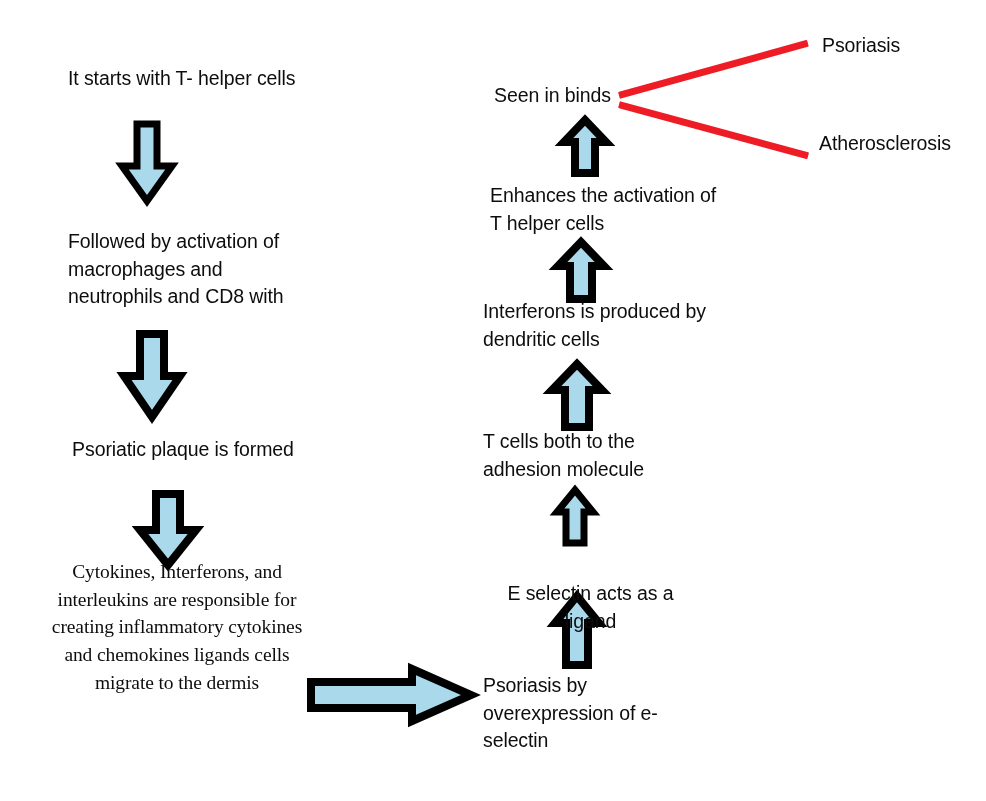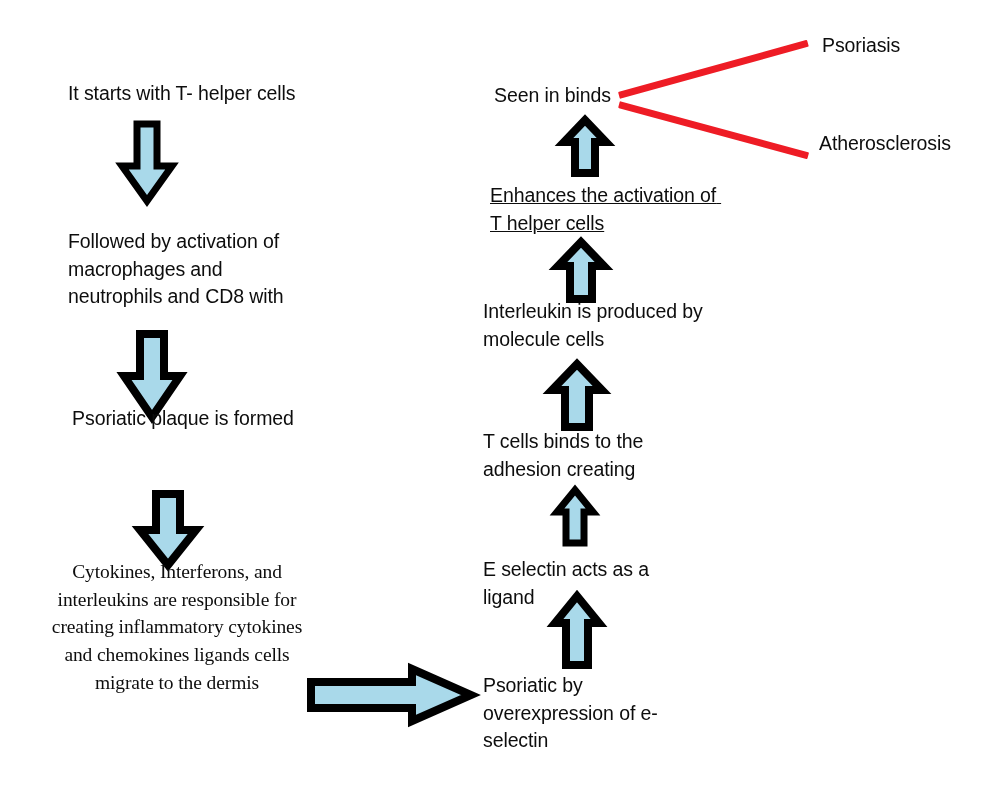--- a/index.html
+++ b/index.html
@@ -41,85 +41,85 @@
     transform-origin: 0 50%;
     background: #ee1c25;
     border-radius: 1px;
   }
 </style>
 </head>
 <body>
 
 <div id="canvas">
 
-  <div class="node al-left" style="left:68px; top:80px; width:230px;">It starts with T- helper cells</div>
+  <div class="node al-left" style="left:68px; top:65px; width:230px;">It starts with T- helper cells</div>
 
   <div class="arrow" style="left:116px; top:120px;">
     <svg width="62" height="86" viewBox="0 0 62 86" aria-hidden="true">
       <polygon points="21,4 41,4 41,46 56,46 31,81 6,46 21,46" fill="#a9d9ea" stroke="#000000" stroke-width="7" stroke-linejoin="miter"></polygon>
     </svg>
   </div>
 
   <div class="node al-left" style="left:68px; top:228px; width:230px;">Followed by activation of macrophages and neutrophils and CD8 with</div>
 
   <div class="arrow" style="left:118px; top:330px;">
     <svg width="68" height="92" viewBox="0 0 68 92" aria-hidden="true">
       <polygon points="22,4 46,4 46,46 62,46 34,87 6,46 22,46" fill="#a9d9ea" stroke="#000000" stroke-width="8" stroke-linejoin="miter"></polygon>
     </svg>
   </div>
 
-  <div class="node al-center" style="left:64px; top:405px; width:238px;">Psoriatic plaque is formed</div>
+  <div class="node al-center" style="left:64px; top:436px; width:238px;">Psoriatic plaque is formed</div>
 
   <div class="arrow" style="left:134px; top:490px;">
     <svg width="68" height="80" viewBox="0 0 68 80" aria-hidden="true">
       <polygon points="22,4 46,4 46,40 62,40 34,75 6,40 22,40" fill="#a9d9ea" stroke="#000000" stroke-width="8" stroke-linejoin="miter"></polygon>
     </svg>
   </div>
 
   <div class="node al-center" style="left:48px; top:558px; width:258px;font-family:Liberation Serif, serif;">Cytokines, Interferons, and interleukins are responsible for creating inflammatory cytokines and chemokines ligands cells migrate to the dermis</div>
 
   <div class="arrow" style="left:306px; top:664px;">
     <svg width="170" height="62" viewBox="0 0 170 62" aria-hidden="true">
       <polygon points="5,18 106,18 106,5 165,31 106,57 106,44 5,44" fill="#a9d9ea" stroke="#000000" stroke-width="8" stroke-linejoin="miter"></polygon>
     </svg>
   </div>
 
-  <div class="node al-left" style="left:483px; top:672px; width:215px;">Psoriatic by overexpression of e-selectin</div>
+  <div class="node al-left" style="left:483px; top:672px; width:215px;">Psoriasis by overexpression of e-selectin</div>
 
   <div class="arrow" style="left:550px; top:592px;">
     <svg width="54" height="78" viewBox="0 0 54 78" aria-hidden="true">
       <polygon points="27,4 49,31 38,31 38,73 16,73 16,31 5,31" fill="#a9d9ea" stroke="#000000" stroke-width="8" stroke-linejoin="miter"></polygon>
     </svg>
   </div>
 
-  <div class="node al-left" style="left:483px; top:556px; width:215px;">E selectin acts as a ligand</div>
+  <div class="node al-left" style="left:483px; top:580px; width:215px;text-align:center;">E selectin acts as a ligand</div>
 
   <div class="arrow" style="left:552px; top:486px;">
     <svg width="46" height="62" viewBox="0 0 46 62" aria-hidden="true">
       <polygon points="23,4 41,26 32,26 32,57 14,57 14,26 5,26" fill="#a9d9ea" stroke="#000000" stroke-width="7" stroke-linejoin="miter"></polygon>
     </svg>
   </div>
 
-  <div class="node al-left" style="left:483px; top:428px; width:215px;">T cells binds to the adhesion creating</div>
+  <div class="node al-left" style="left:483px; top:428px; width:215px;">T cells both to the adhesion molecule</div>
 
   <div class="arrow" style="left:546px; top:360px;">
     <svg width="62" height="72" viewBox="0 0 62 72" aria-hidden="true">
       <polygon points="31,4 56,30 43,30 43,67 19,67 19,30 6,30" fill="#a9d9ea" stroke="#000000" stroke-width="8" stroke-linejoin="miter"></polygon>
     </svg>
   </div>
 
-  <div class="node al-left" style="left:483px; top:298px; width:232px;">Interleukin is produced by molecule cells</div>
+  <div class="node al-left" style="left:483px; top:298px; width:232px;">Interferons is produced by dendritic cells</div>
 
   <div class="arrow" style="left:552px; top:238px;">
     <svg width="58" height="66" viewBox="0 0 58 66" aria-hidden="true">
       <polygon points="29,4 52,28 40,28 40,61 18,61 18,28 6,28" fill="#a9d9ea" stroke="#000000" stroke-width="8" stroke-linejoin="miter"></polygon>
     </svg>
   </div>
 
-  <div class="node al-left" style="left:490px; top:182px; width:235px;text-decoration:underline;">Enhances the activation of T helper cells</div>
+  <div class="node al-left" style="left:490px; top:182px; width:235px;">Enhances the activation of T helper cells</div>
 
   <div class="arrow" style="left:558px; top:116px;">
     <svg width="54" height="62" viewBox="0 0 54 62" aria-hidden="true">
       <polygon points="27,4 48,26 37,26 37,57 17,57 17,26 6,26" fill="#a9d9ea" stroke="#000000" stroke-width="8" stroke-linejoin="miter"></polygon>
     </svg>
   </div>
 
   <div class="node al-left" style="left:494px; top:82px; width:180px;">Seen in binds</div>
 
   <div class="redline" style="left:619px; top:92px; width:196px; height:7px;

